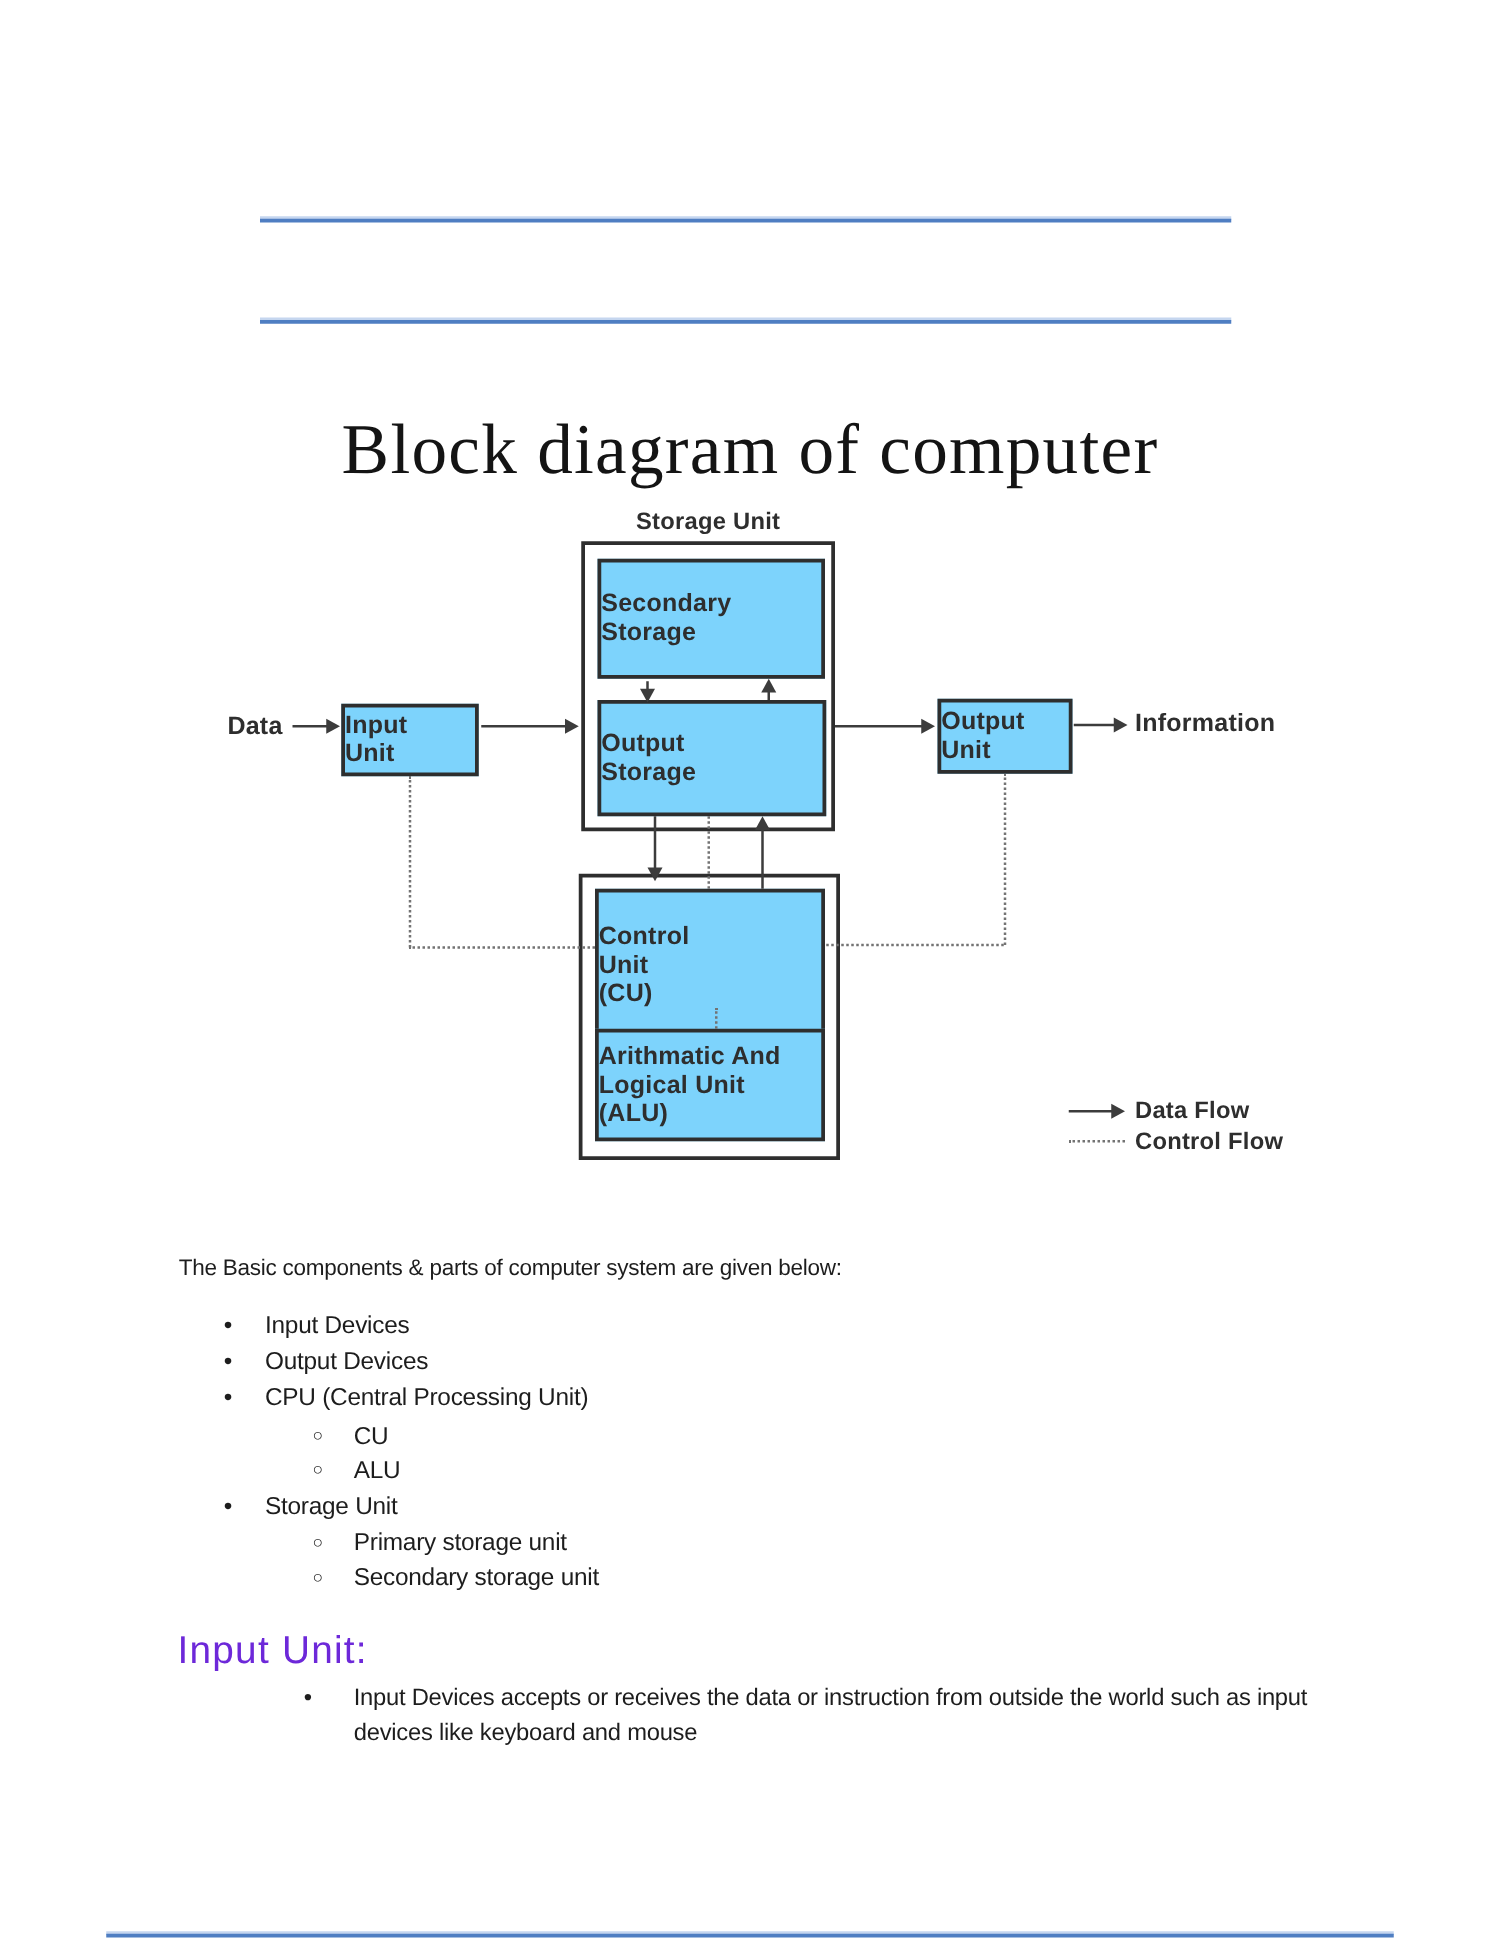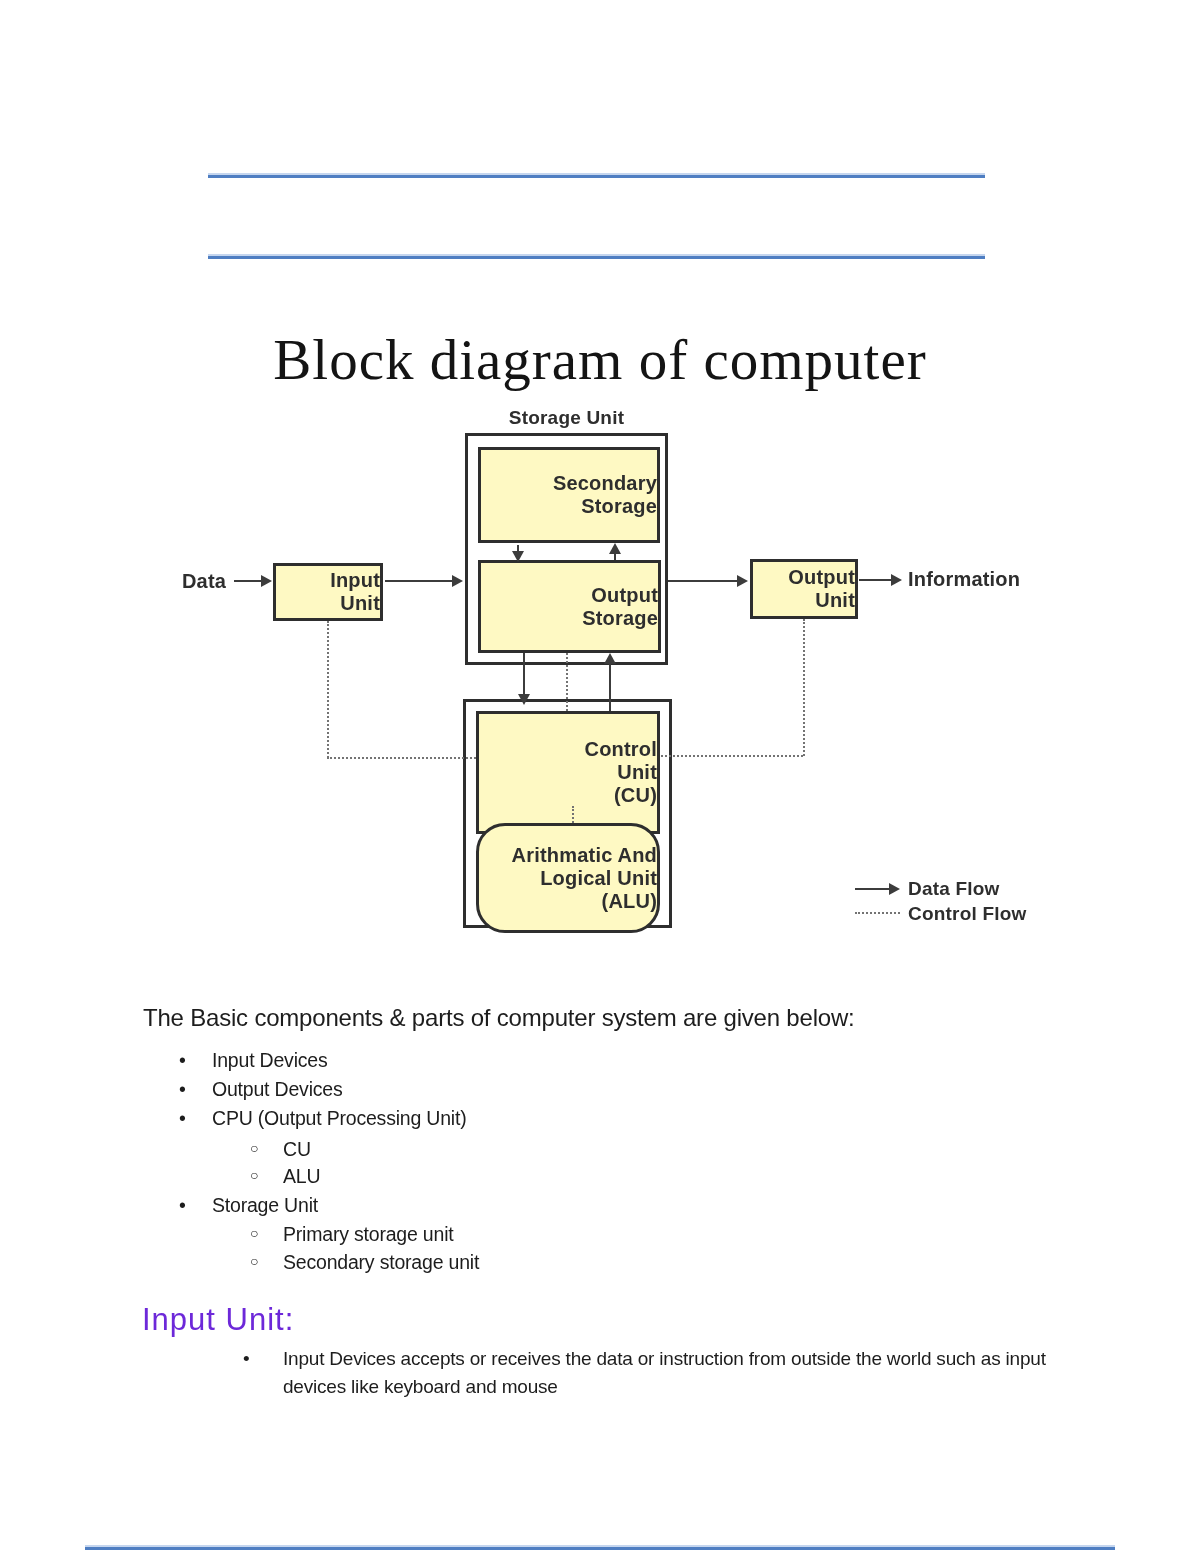--- a/index.html
+++ b/index.html
@@ -5,35 +5,35 @@
   html,body{margin:0;padding:0;background:#fff;}
   .page{position:relative;width:1200px;height:1553px;background:#ffffff;overflow:hidden;
         font-family:"Liberation Sans",sans-serif;color:#1d1d1d;}
   
   .rule{position:absolute;height:3px;background:#4f7ec2;box-shadow:0 -2px 0 rgba(150,180,225,.55);}
   .section-heading{position:absolute;left:0;top:197px;width:1200px;text-align:center;
         font-size:30px;font-weight:bold;font-style:italic;color:#121212;letter-spacing:.2px;}
   
   .dg-title{position:absolute;left:0;top:327px;width:1200px;text-align:center;
         font-family:"Liberation Serif",serif;font-size:57px;font-weight:400;color:#141414;letter-spacing:1px;}
-  .box{position:absolute;box-sizing:border-box;border:3px solid #2e2e2e;background:#fef9c3;
-        display:flex;flex-direction:column;justify-content:center;align-items:flex-end;text-align:center;
+  .box{position:absolute;box-sizing:border-box;border:3px solid #2e2e2e;background:#7dd3fc;
+        display:flex;flex-direction:column;justify-content:center;align-items:flex-start;text-align:center;
         font-weight:bold;color:#2e2e2e;font-size:20px;line-height:23px;letter-spacing:.2px;}
   .frame{position:absolute;box-sizing:border-box;border:3px solid #2e2e2e;background:#fff;}
   .bl{display:block;}
   .dg-label{position:absolute;font-weight:bold;color:#2e2e2e;font-size:19px;line-height:24px;letter-spacing:.2px;}
   .hline{position:absolute;height:2px;background:#3c3c3c;}
   .vline{position:absolute;width:2px;background:#3c3c3c;}
   .dot-h{position:absolute;height:0;border-top:2px dotted #737373;}
   .dot-v{position:absolute;width:0;border-left:2px dotted #737373;}
   .ah-r{position:absolute;width:0;height:0;border-top:6px solid transparent;border-bottom:6px solid transparent;border-left:11px solid #3c3c3c;}
   .ah-d{position:absolute;width:0;height:0;border-left:6px solid transparent;border-right:6px solid transparent;border-top:11px solid #3c3c3c;}
   .ah-u{position:absolute;width:0;height:0;border-left:6px solid transparent;border-right:6px solid transparent;border-bottom:11px solid #3c3c3c;}
   
-  .para{position:absolute;font-size:24px;color:#1d1d1d;letter-spacing:-.2px;}
+  .para{position:absolute;font-size:18px;color:#1d1d1d;letter-spacing:-.2px;}
   .li{position:absolute;display:flex;font-size:19.5px;color:#1d1d1d;letter-spacing:-.2px;}
   .l1{left:179px;}
   .l2{left:250px;}
   .b1{width:33px;flex:0 0 33px;}
   .b2{width:33px;flex:0 0 33px;font-size:14px;padding-top:2px;}
   .blue-heading{position:absolute;left:142px;top:1302px;font-size:31px;font-weight:400;
         color:#6d28d9;letter-spacing:1px;}
   .final-bullet{position:absolute;left:243px;top:1345px;width:812px;display:flex;
         font-size:19px;line-height:28px;color:#1d1d1d;letter-spacing:-.2px;}
   .fb-dot{flex:0 0 40px;}
@@ -84,21 +84,21 @@
   <div class="hline" style="left:859px;top:579px;width:33px;"></div>
   <div class="ah-r" style="left:891px;top:574px;"></div>
   <div class="dg-label" style="left:908px;top:567px;font-size:20px;">Information</div>
 
   <div class="frame" style="left:463px;top:699px;width:209px;height:229px;"></div>
   <div class="box" style="left:476px;top:711px;width:184px;height:123px;">
     <span class="bl">Control</span>
     <span class="bl">Unit</span>
     <span class="bl">(CU)</span>
   </div>
-  <div class="box" style="left:476px;top:823px;width:184px;height:110px;border-radius:29px;">
+  <div class="box" style="left:476px;top:823px;width:184px;height:90px;">
     <span class="bl">Arithmatic And</span>
     <span class="bl">Logical Unit</span>
     <span class="bl">(ALU)</span>
   </div>
 
   <div class="vline" style="left:523px;top:653px;height:42px;"></div>
   <div class="ah-d" style="left:518px;top:694px;"></div>
   <div class="dot-v" style="left:566px;top:653px;height:58px;"></div>
   <div class="ah-u" style="left:604px;top:653px;"></div>
   <div class="vline" style="left:609px;top:662px;height:49px;"></div>
@@ -120,21 +120,21 @@
   <div class="li l1" style="top:1049px;">
     <span class="b1">•</span>
     <span>Input Devices</span>
   </div>
   <div class="li l1" style="top:1078px;">
     <span class="b1">•</span>
     <span>Output Devices</span>
   </div>
   <div class="li l1" style="top:1107px;">
     <span class="b1">•</span>
-    <span>CPU (Output Processing Unit)</span>
+    <span>CPU (Central Processing Unit)</span>
   </div>
   <div class="li l2" style="top:1138px;">
     <span class="b2">○</span>
     <span>CU</span>
   </div>
   <div class="li l2" style="top:1165px;">
     <span class="b2">○</span>
     <span>ALU</span>
   </div>
   <div class="li l1" style="top:1194px;">

